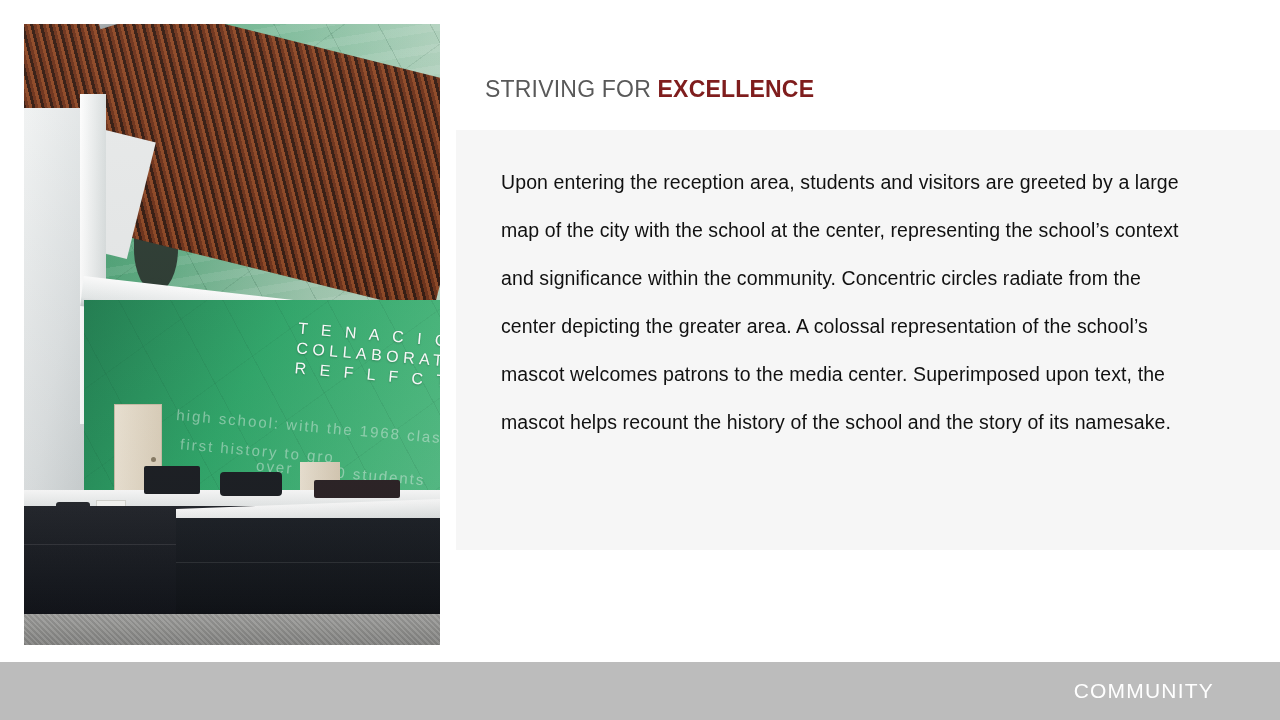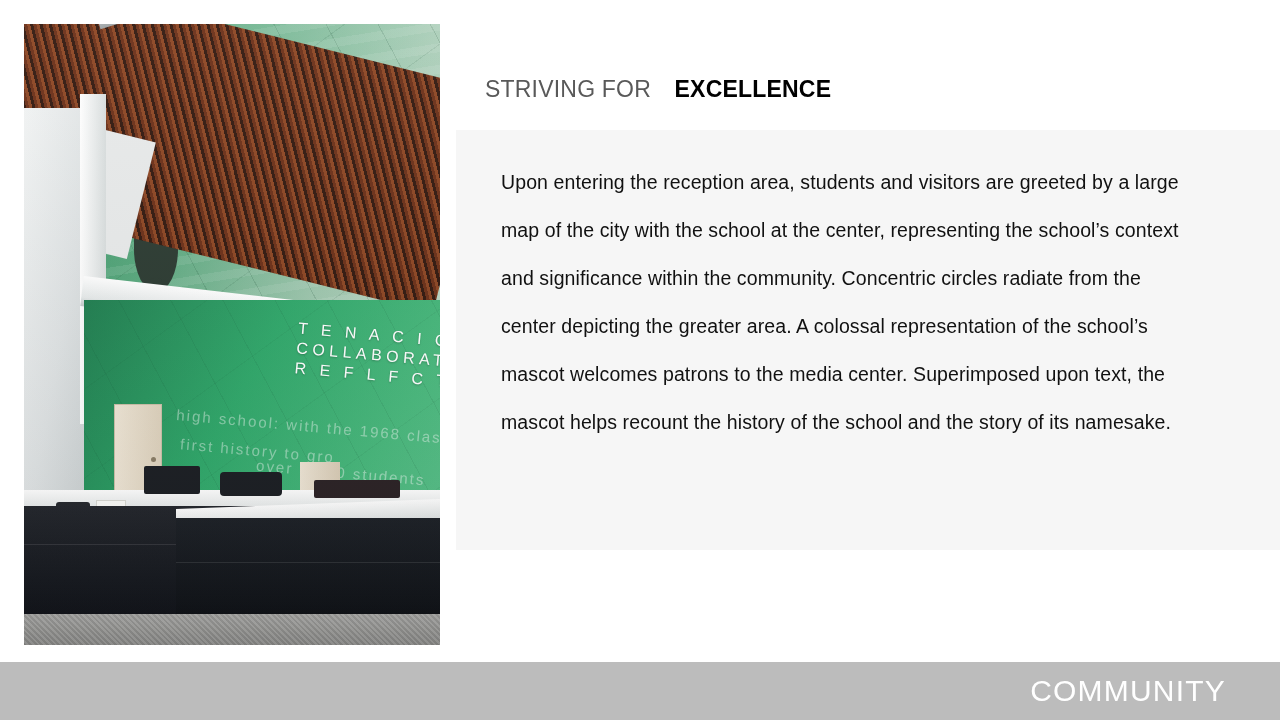--- a/index.html
+++ b/index.html
@@ -320,22 +320,21 @@
     position: absolute;
     left: 485px;
     top: 76px;
     font-size: 23px;
     color: #595959;
     letter-spacing: .2px;
     white-space: nowrap;
   }
   .title .strong {
     font-weight: bold;
-    color: #000000;
-    margin-left: 17px;
+    color: #7f1d1d;
   }
 
   .body-panel {
     position: absolute;
     left: 456px;
     top: 130px;
     width: 824px;
     height: 420px;
     background: #f6f6f6;
   }
@@ -355,24 +354,24 @@
   .footer {
     position: absolute;
     left: 0;
     top: 662px;
     width: 1280px;
     height: 58px;
     background: #bcbcbc;
   }
   .footer-label {
     position: absolute;
-    right: 54px;
+    right: 66px;
     top: 12px;
     color: #ffffff;
-    font-size: 30px;
+    font-size: 21px;
     letter-spacing: 1.2px;
     line-height: 34px;
     white-space: nowrap;
   }
 </style>
 </head>
 <body>
 
 <div class="slide">
 

